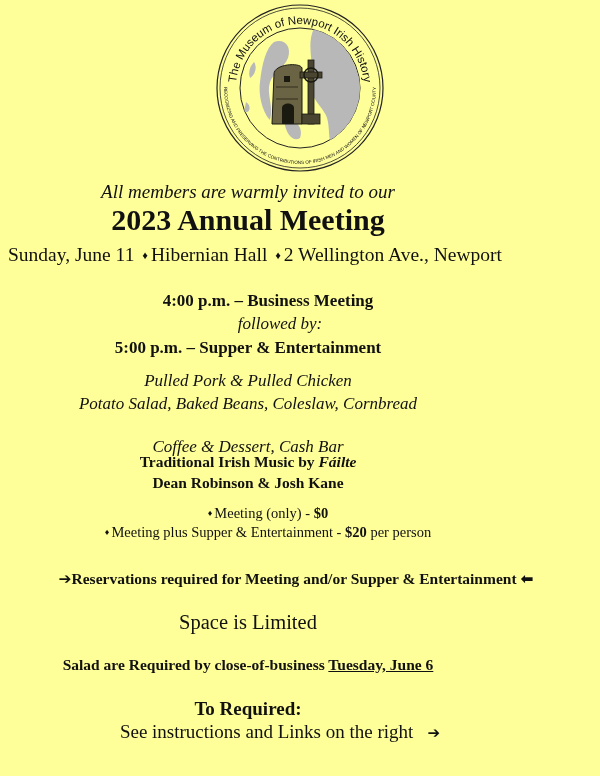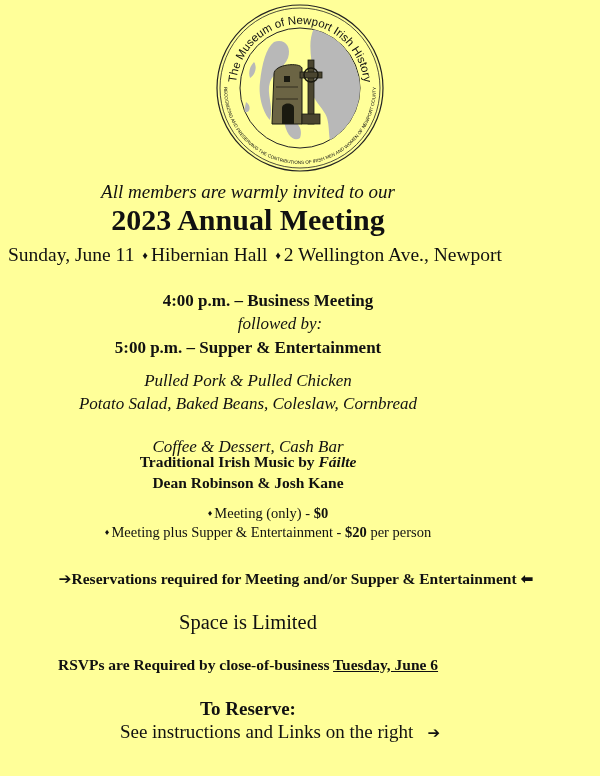--- a/index.html
+++ b/index.html
@@ -103,20 +103,20 @@
 </div>
 
 <div class="c resv" style="top:570px;padding-left:48px;">
   <span class="arrow">➔</span><span>Reservations required for Meeting and/or Supper &amp; Entertainment</span>
   <span class="arrow">⬅</span>
 </div>
 
 <div class="c space" style="top:611px;">Space is Limited</div>
 
 <div class="c rsvp" style="top:656px;">
-  <span>RSVPs are Required by close-of-business </span><u>Tuesday, June 6</u>
+  <span>Salad are Required by close-of-business </span><u>Tuesday, June 6</u>
 </div>
 
-<div class="c toreserve" style="top:698px;">To Reserve:</div>
+<div class="c toreserve" style="top:698px;">To Required:</div>
 <div class="c see" style="top:721px;padding-left:32px;">
   <span>See instructions and Links on the right</span>
   &nbsp;&nbsp;<span class="arrow" style="font-size:15px;">➔</span>
 </div>
 
 </body></html>

